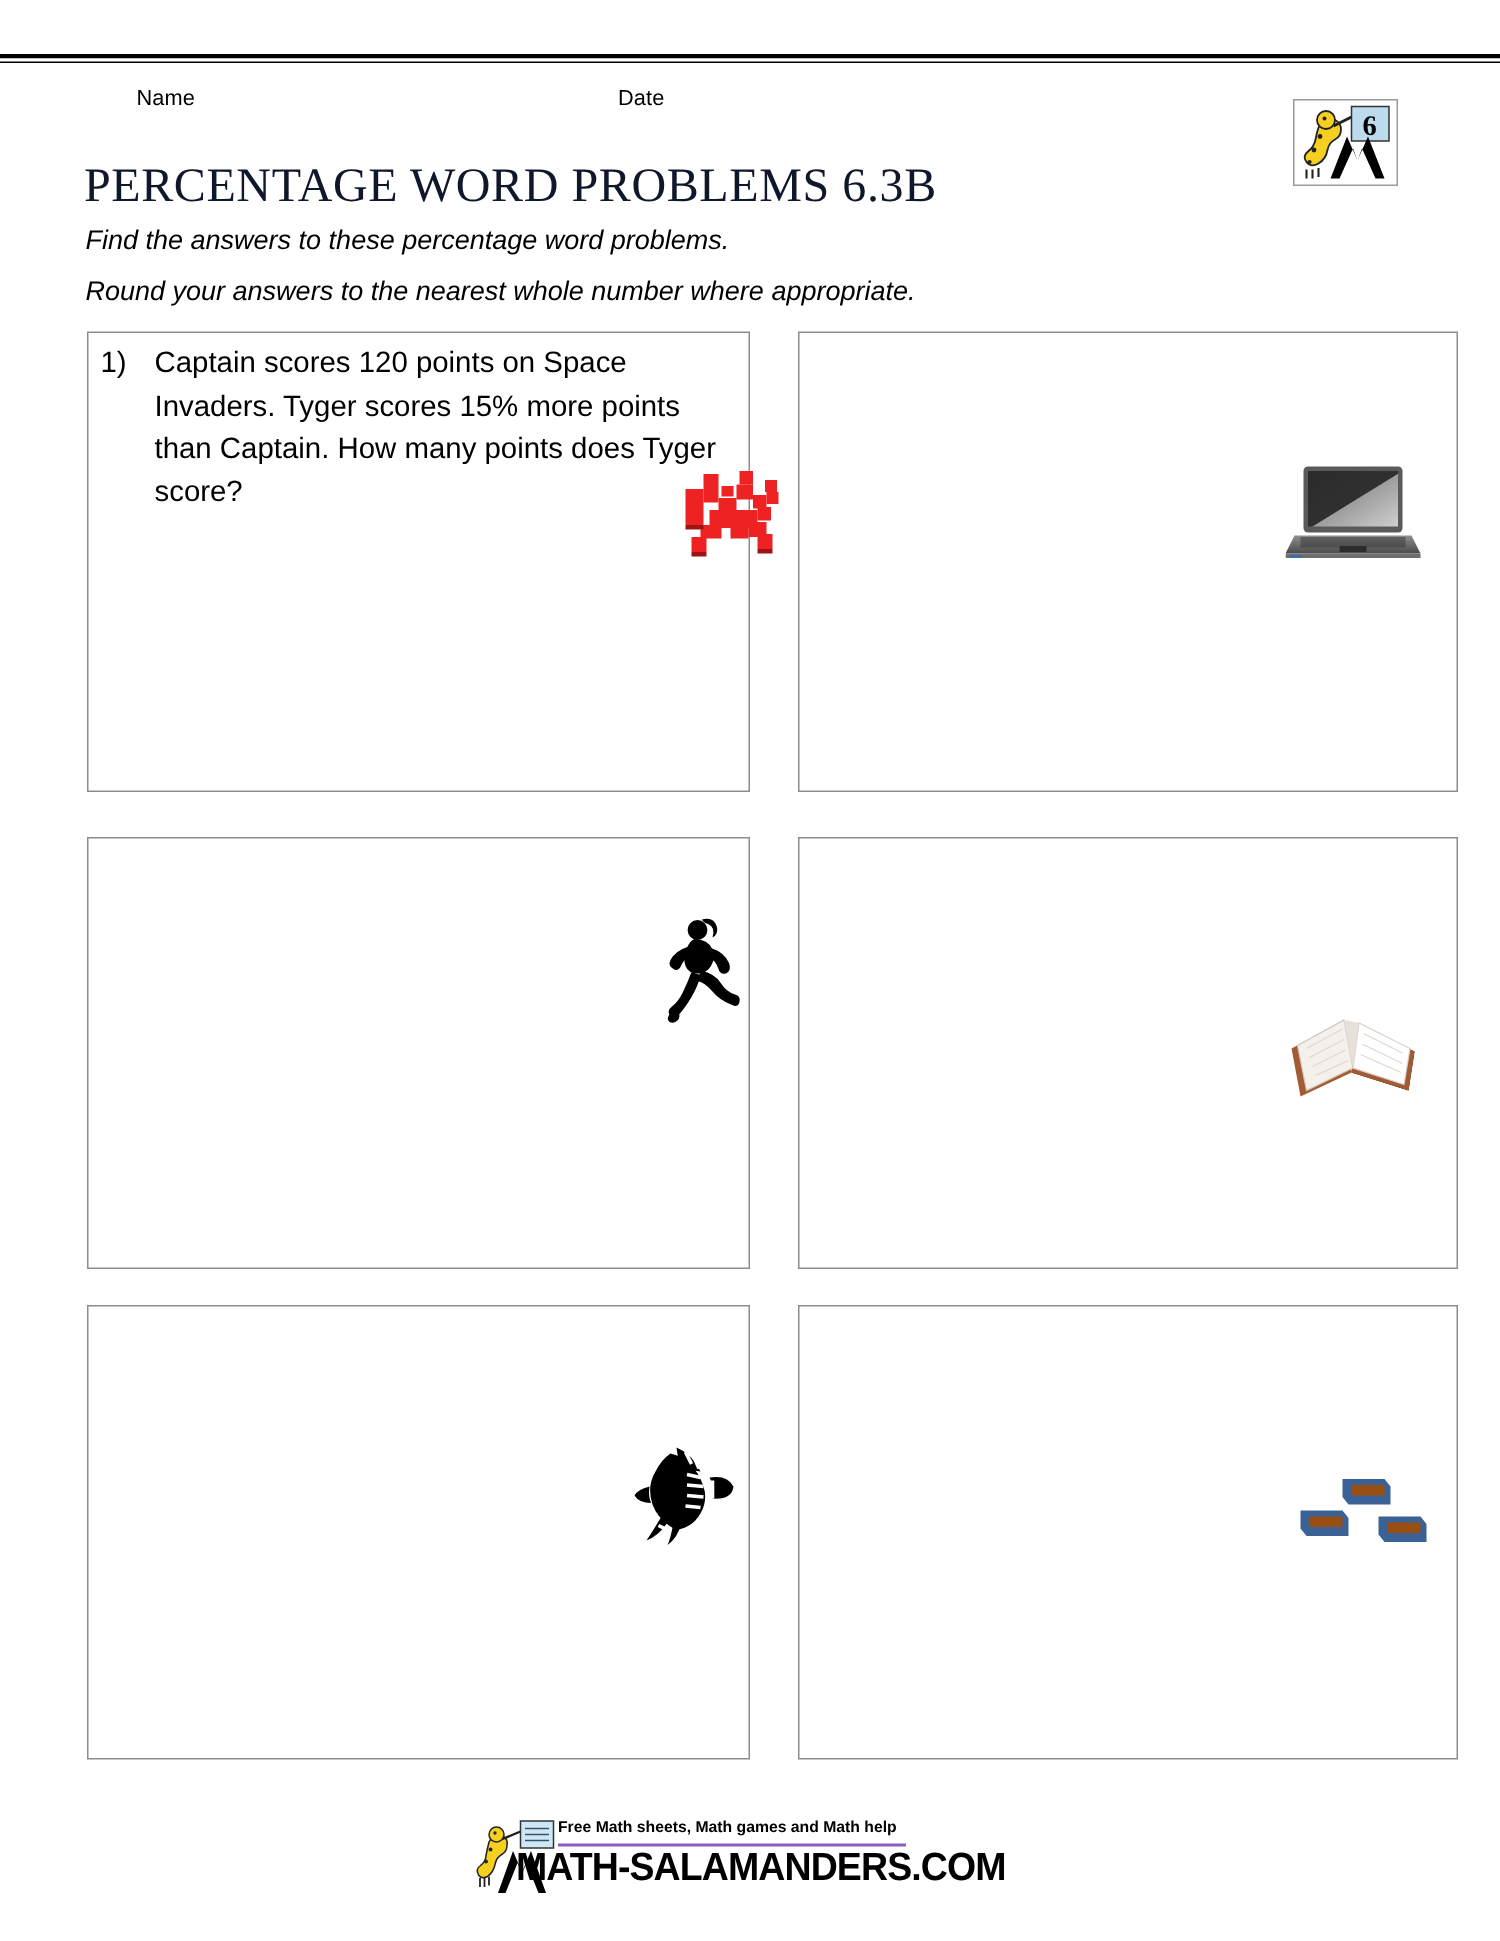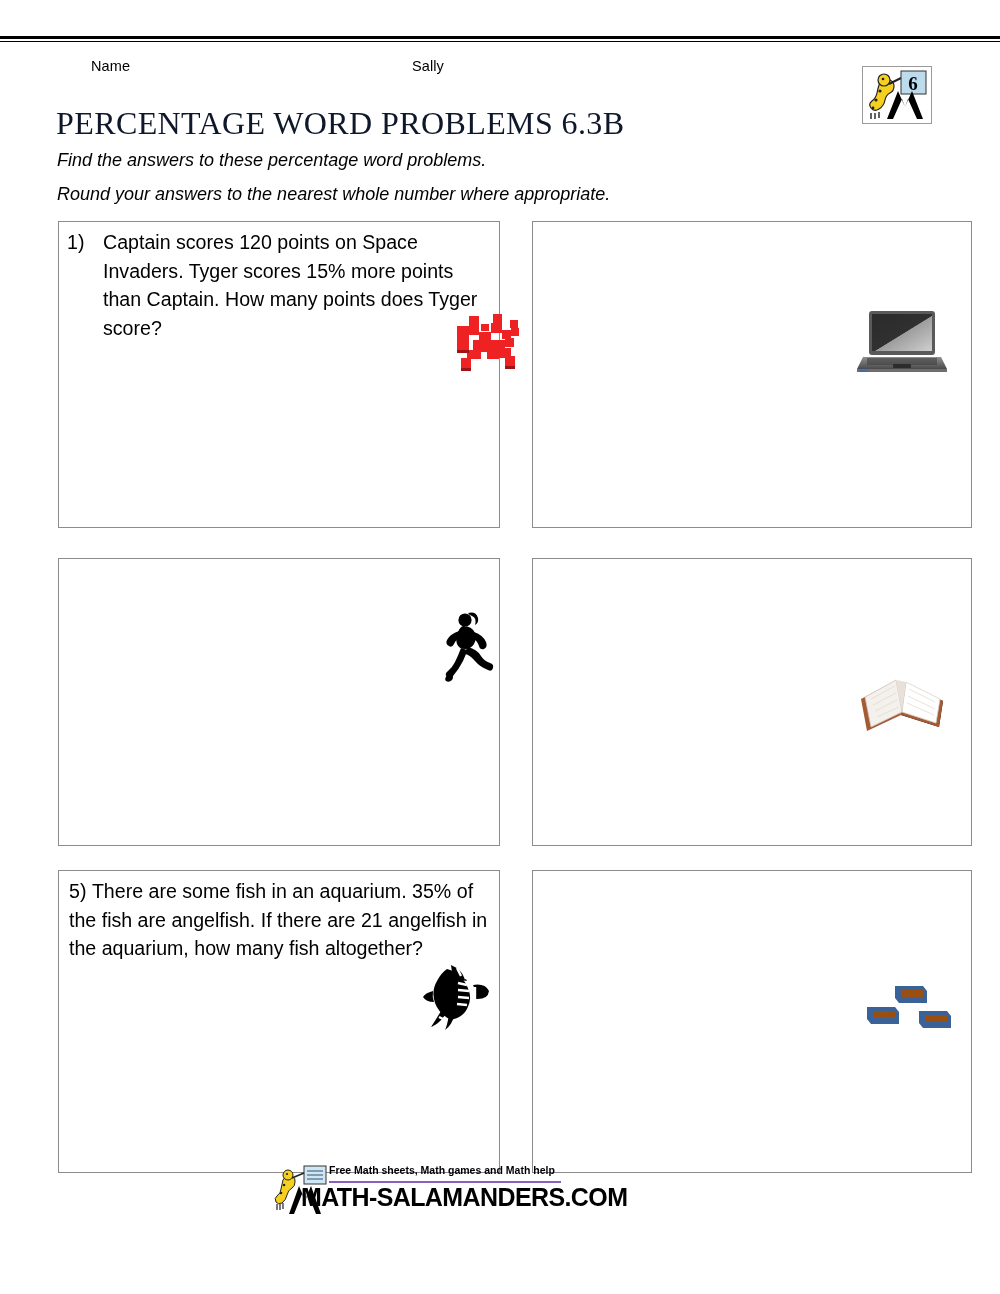--- a/index.html
+++ b/index.html
@@ -114,23 +114,24 @@
 
   
   .icon-holder {
     position: absolute;
     pointer-events: auto;
   }
 
   
   .footer {
     position: absolute;
-    left: 0; top: 1160px;
+    left: 0; top: 1208px;
     width: 832px;
     text-align: center;
+    padding-left: 43px;
   }
   .footer-inner {
     display: inline-block;
     position: relative;
     width: 290px;
     height: 62px;
   }
   .footer-tag {
     position: absolute;
     left: 58px; top: 4px;
@@ -166,21 +167,21 @@
 <body>
 
 <div class="top-rule-wrap">
   <div class="rule-thick"></div>
   <div class="rule-gap"></div>
   <div class="rule-thin"></div>
 </div>
 
 <div class="namedate">
   <span class="nd-name">Name</span>
-  <span class="nd-date">Sally</span>
+  <span class="nd-date">Date</span>
 </div>
 
 <div class="logo-box">
   <svg width="68" height="56" viewBox="0 0 68 56">
 
     <rect x="38" y="4" width="25" height="23" fill="#bcdcee" stroke="#333" stroke-width="1"></rect>
     <text x="50" y="23" font-family="Liberation Serif, serif" font-size="19" fill="#000" text-anchor="middle" font-weight="bold">6</text>
 
     <path d="M24 52 L35 24 L42 40 L49 24 L60 52 L54 52 L45 32 L42 40 L39 32 L30 52 Z" fill="#000"></path>
 
@@ -317,23 +318,20 @@
           <path d="M53 27 L80 40"></path>
           <path d="M52 34 L79 46"></path>
         </g>
 
         <path d="M41 11 L47 43 L51 13 Z" fill="#e7e1da"></path>
       </svg>
     </div>
   </div>
 
   <div class="qbox col-l row-3">
-    <div class="qtext flush">
-      <span>5)</span>&nbsp;<span>There are some fish in an aquarium. 35% of the fish are angelfish. If there are 21 angelfish in the aquarium, how many fish altogether?</span>
-    </div>
     <div class="icon-holder" style="left:358px; top:88px;">
       <svg width="88" height="72" viewBox="0 0 88 72">
         <g fill="#000">
 
           <path d="M30 10 q16 4 22 22 q3 9 -2 18 q-5 9 -16 11 q-12 -6 -16 -17 q-4 -12 2 -22 q4 -8 10 -12 Z"></path>
 
           <path d="M16 32 q-8 2 -10 6 q3 5 11 5 q-2 -5 -1 -11 Z"></path>
 
           <path d="M34 6 q10 4 16 16 l-14 -2 Z"></path>
 

